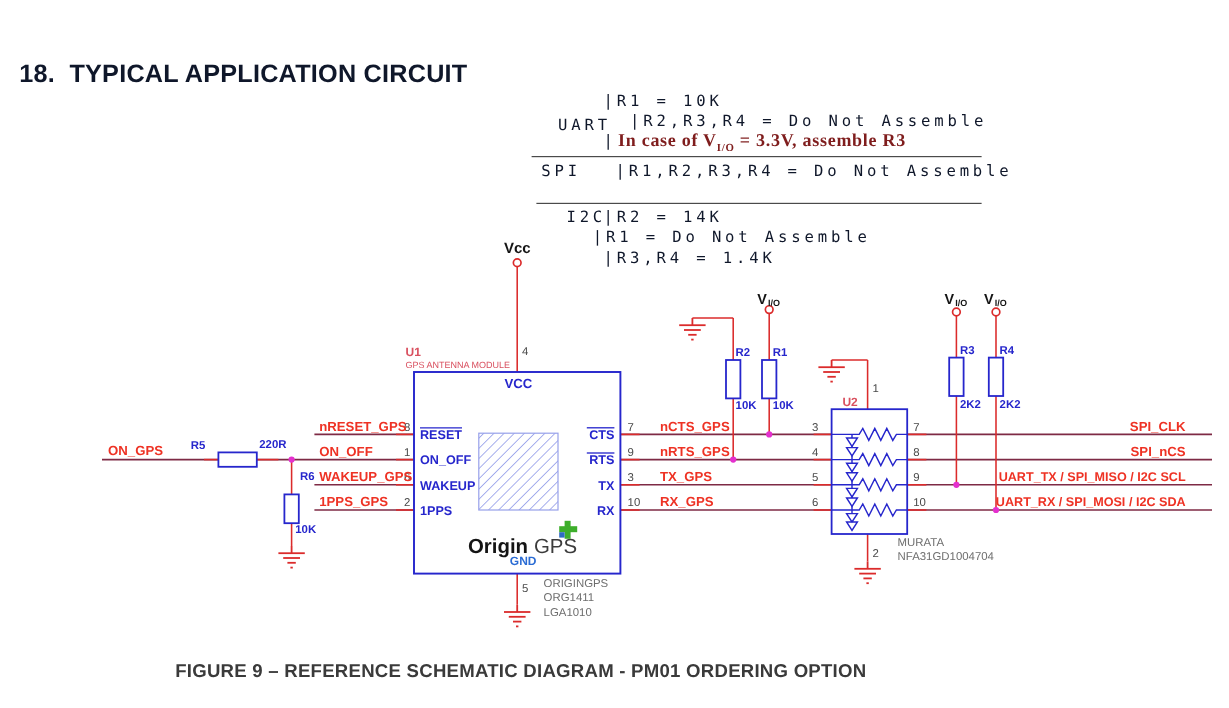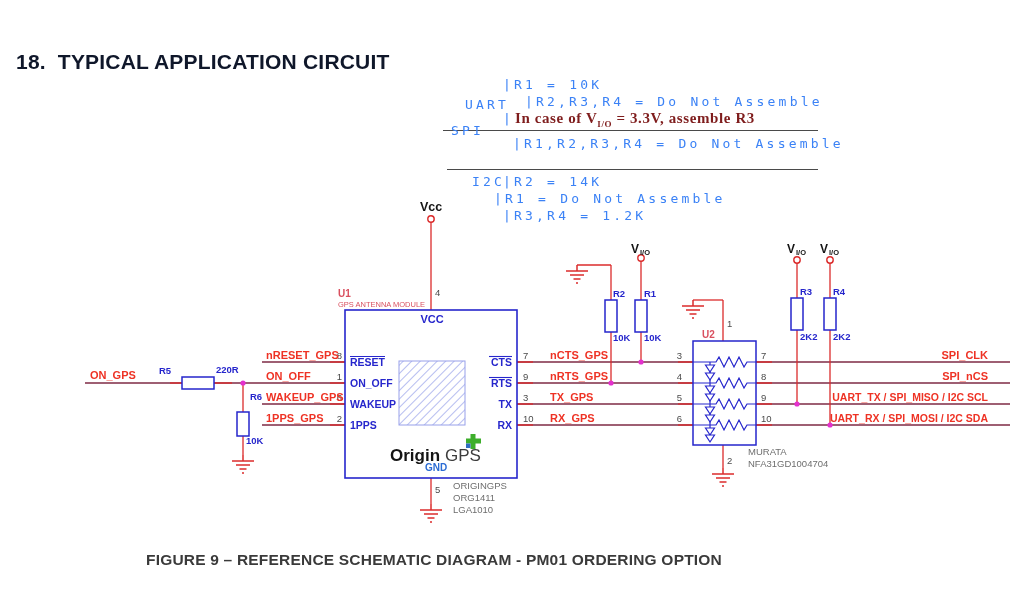--- a/index.html
+++ b/index.html
@@ -1,48 +1,48 @@
 <!DOCTYPE html>
 <html><head>
 <meta charset="utf-8">
 <style>
   html,body{margin:0;padding:0;}
   body{width:1024px;height:590px;background:#ffffff;overflow:hidden;position:relative;
        font-family:"Liberation Sans",sans-serif;}
   .abs{position:absolute;white-space:pre;}
   #title{left:16px;top:8px;font-size:21px;font-weight:bold;color:#0f172a;letter-spacing:.2px;margin-top:42px;}
   .mono{font-family:"DejaVu Sans Mono","Liberation Mono",monospace;font-size:13px;
-        letter-spacing:3.2px;color:#3b82f6;line-height:15px;}
+        letter-spacing:3.2px;color:#0f172a;line-height:15px;}
   .serifnote{font-family:"Liberation Serif",serif;font-size:15px;font-weight:bold;
              color:#7f1d1d;letter-spacing:.6px;line-height:15px;}
   .serifnote sub{font-size:9px;}
   .rule{position:absolute;height:0;border-top:1.3px solid #4a4a4a;}
   #caption{left:0;top:551px;width:868px;text-align:center;font-size:15.5px;
            font-weight:bold;color:#3a3a3a;letter-spacing:.2px;}
   svg text{font-family:"Liberation Sans",sans-serif;}
 </style>
 </head>
 <body>
 
 <div id="title" class="abs">18.  TYPICAL APPLICATION CIRCUIT</div>
 
 <div>
   <span class="abs mono" style="left:503px;top:77px">|R1 = 10K</span>
   <span class="abs mono" style="left:465px;top:97px">UART</span>
   <span class="abs mono" style="left:525px;top:94px">|R2,R3,R4 = Do Not Assemble</span>
   <span class="abs mono" style="left:503px;top:111px">|</span>
   <span class="abs serifnote" style="left:515px;top:111px"><span>In case of V</span><sub>I/O</sub><span> = 3.3V, assemble R3</span></span>
   <div class="rule" style="left:443px;top:130px;width:375px"></div>
-  <span class="abs mono" style="left:451px;top:123px">SPI</span>
+  <span class="abs mono" style="left:451px;top:136px">SPI</span>
   <span class="abs mono" style="left:513px;top:136px">|R1,R2,R3,R4 = Do Not Assemble</span>
   <div class="rule" style="left:447px;top:169px;width:371px"></div>
   <span class="abs mono" style="left:472px;top:174px">I2C</span>
   <span class="abs mono" style="left:503px;top:174px">|R2 = 14K</span>
   <span class="abs mono" style="left:494px;top:191px">|R1 = Do Not Assemble</span>
-  <span class="abs mono" style="left:503px;top:208px">|R3,R4 = 1.2K</span>
+  <span class="abs mono" style="left:503px;top:208px">|R3,R4 = 1.4K</span>
 </div>
 
 <svg class="abs" style="left:0;top:0" width="1024" height="590" viewBox="0 0 1024 590">
   <defs>
     <pattern id="hatch" width="6" height="6" patternUnits="userSpaceOnUse" patternTransform="rotate(45)">
       <line x1="0" y1="0" x2="0" y2="6" stroke="#97a0ea" stroke-width="1.4"></line>
     </pattern>
     <g id="gnd" stroke="#DB2B2B" stroke-width="1.5">
       <line x1="0" y1="0" x2="0" y2="6"></line>
       <line x1="-11" y1="6" x2="11" y2="6"></line>

